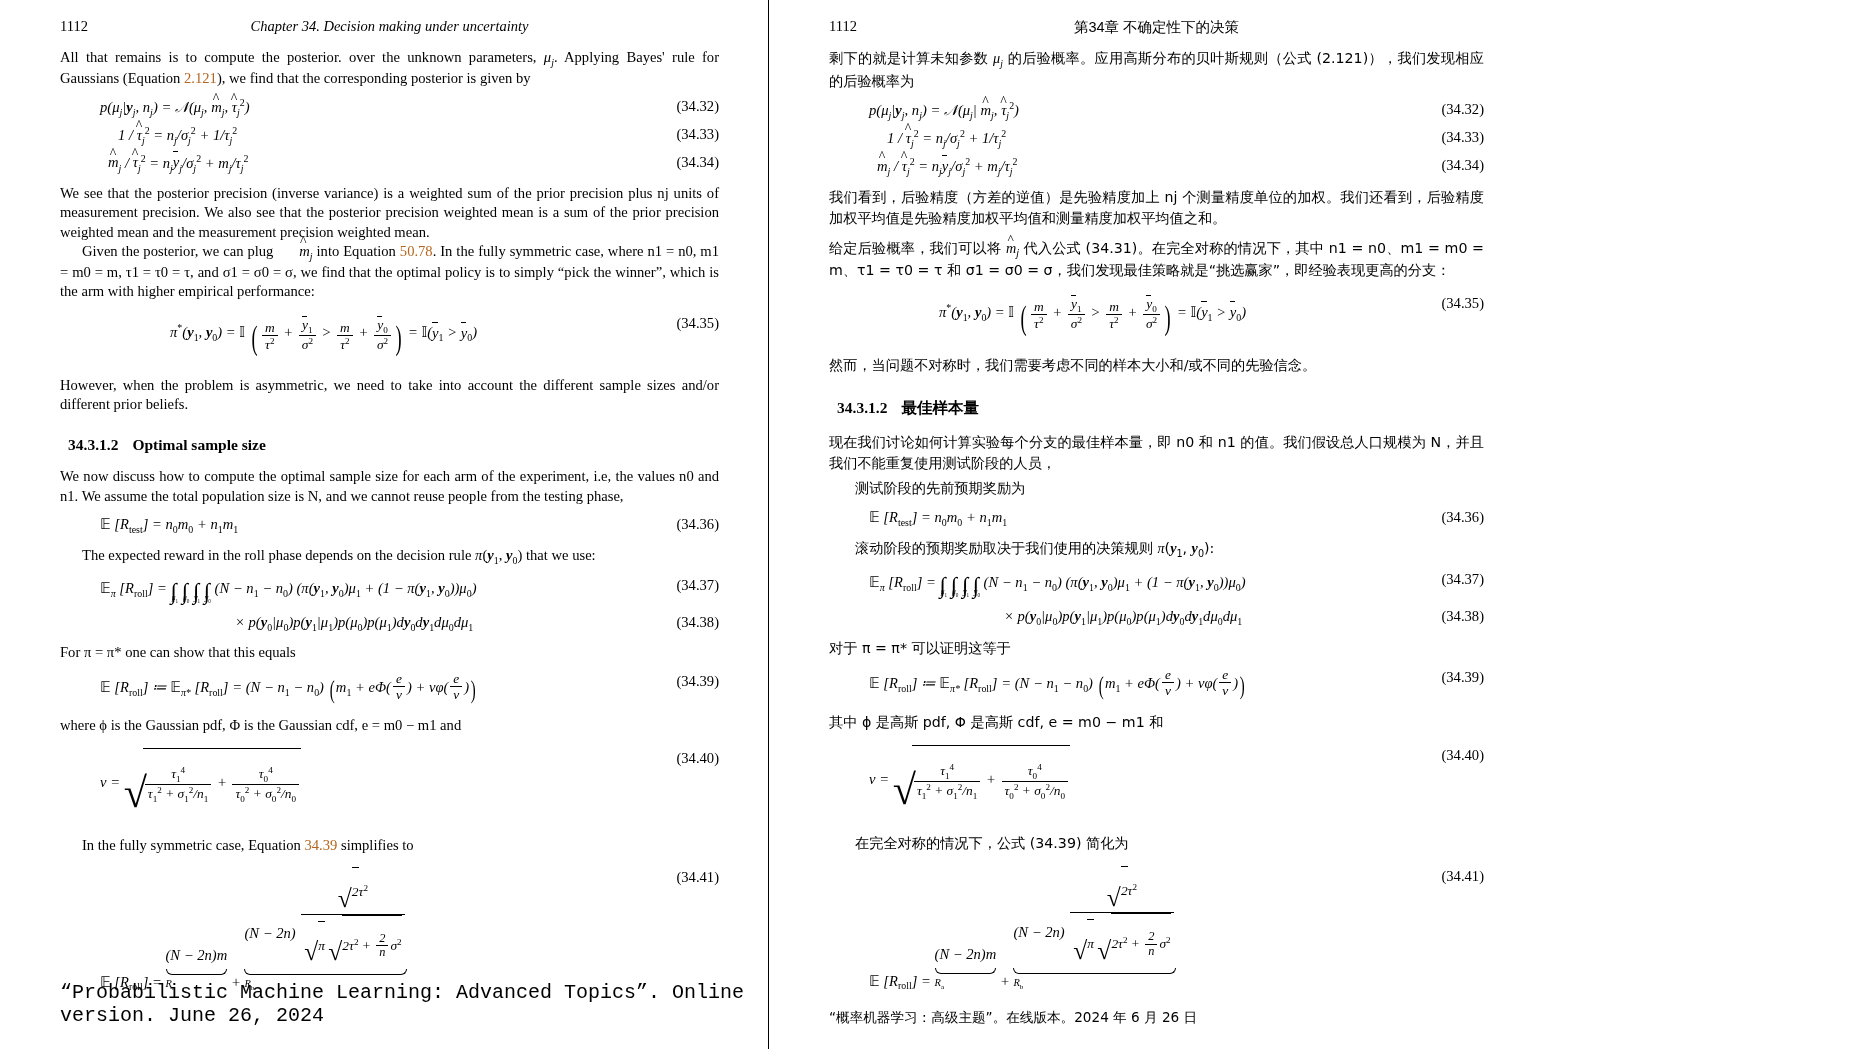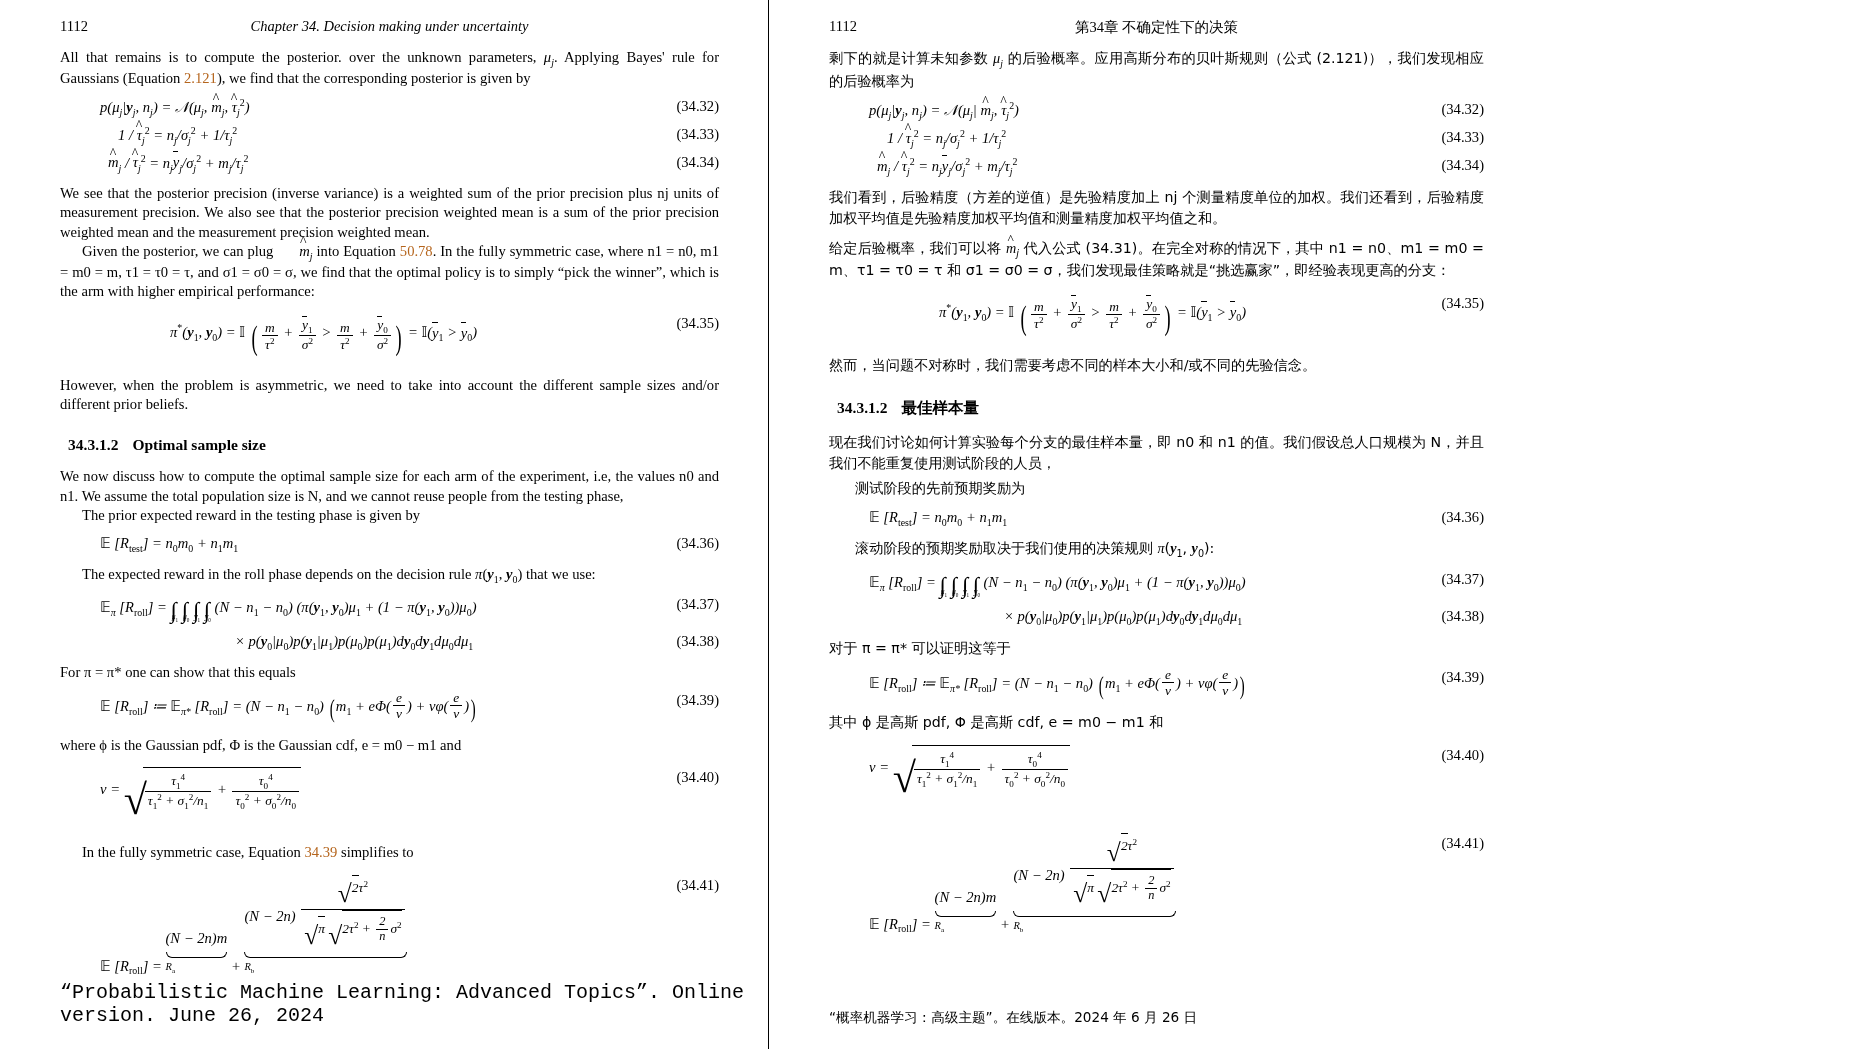--- a/index.html
+++ b/index.html
@@ -56,21 +56,21 @@
     left: 0;
     right: 0;
     top: 0;
     text-align: center;
     font-style: italic;
   }
   .column.right .header .run-title {
     font-style: normal;
   }
   .column.right .header .folio { font-family: "Liberation Serif", serif; }
-  .cn { font-family: Liberation Serif, serif; }
+  .cn { font-family: Liberation Sans, sans-serif; }
   p.para {
     margin: 0 0 0 0;
     font-size: 14.6px;
     line-height: 1.32;
     text-align: justify;
   }
   .column.right p.para {
     font-family: "DejaVu Sans", sans-serif;
     font-size: 14.2px;
     line-height: 1.45;
@@ -154,21 +154,21 @@
   .intg {
     display: inline-block;
     font-size: 1.55em;
     font-style: italic;
     vertical-align: -0.25em;
     margin-right: 1px;
   }
   .intsub { font-size: 0.52em; font-style: italic; vertical-align: -0.9em; margin-left: -6px; display: inline-block; }
   .radic { display: inline-block; font-size: 1.9em; vertical-align: -0.42em; font-style: normal; }
   .radic-xl { display: inline-block; font-size: 2.9em; vertical-align: -0.46em; font-style: normal; }
-  .overline { border-top: 1px solid #000; padding-top: 4px; display: inline-block; }
+  .overline { border-top: 1px solid #000; padding-top: 16px; display: inline-block; }
   .bar { position: relative; display: inline-block; }
   .bar::after {
     content: "";
     position: absolute;
     left: 0; right: 1px; top: -1px;
     border-top: 1px solid #000;
   }
   .hat { position: relative; display: inline-block; }
   .hat::after {
     content: "^";
@@ -257,21 +257,20 @@
     <div class="gap-lg"></div>
 
     <p class="subhead">
       <span class="num">34.3.1.2</span><span class="title">Optimal sample size</span>
     </p>
 
     <div class="gap-sm"></div>
 
     <p class="para">We now discuss how to compute the optimal sample size for each arm of the experiment, i.e, the values n0 and n1. We assume the total population size is N, and we cannot reuse people from the testing phase,</p>
 
-    <p class="para indent">The prior expected reward in the testing phase is given by</p>
 
     <div class="gap-sm"></div>
 
     <div class="eqline">
       <span class="eqbody"><span class="op">𝔼</span> [R<sub class="mrm">test</sub>] = n<sub>0</sub>m<sub>0</sub> + n<sub>1</sub>m<sub>1</sub></span>
       <span class="eqnum">(34.36)</span>
     </div>
 
     <div class="gap-sm"></div>
 
@@ -436,20 +435,21 @@
 
     <div class="gap"></div>
 
     <div class="eqline">
       <span class="eqbody">v = <span class="radic-xl">√</span><span class="overline" style="margin-left:-4px;"><span class="frac bigfrac"><span class="num">τ<sub>1</sub><sup>4</sup></span><span class="den">τ<sub>1</sub><sup>2</sup> + σ<sub>1</sub><sup>2</sup>/n<sub>1</sub></span></span> + <span class="frac bigfrac"><span class="num">τ<sub>0</sub><sup>4</sup></span><span class="den">τ<sub>0</sub><sup>2</sup> + σ<sub>0</sub><sup>2</sup>/n<sub>0</sub></span></span></span></span>
       <span class="eqnum">(34.40)</span>
     </div>
 
     <div class="gap"></div>
 
+    <p class="para" style="text-indent:26px;">在完全对称的情况下，公式 (34.39) 简化为</p>
 
     <div class="gap"></div>
 
     <div class="eqline">
       <span class="eqbody"><span class="op">𝔼</span> [R<sub class="mrm">roll</sub>] = <span class="underbrace"><span>(N − 2n)m</span><span class="ubline"></span><span class="ublabel">R<sub class="mrm">a</sub></span></span> + <span class="underbrace"><span>(N − 2n) <span class="frac bigfrac"><span class="num"><span class="radic">√</span><span class="overline">2</span>τ<sup>2</sup></span><span class="den"><span class="radic">√</span><span class="overline">π</span> <span class="radic">√</span><span class="overline">2τ<sup>2</sup> + <span class="frac"><span class="num">2</span><span class="den">n</span></span>σ<sup>2</sup></span></span></span></span><span class="ubline"></span><span class="ublabel">R<sub class="mrm">b</sub></span></span></span>
       <span class="eqnum">(34.41)</span>
     </div>
 
     <div class="footer cn">“概率机器学习：高级主题”。在线版本。2024 年 6 月 26 日</div>
   </div>

